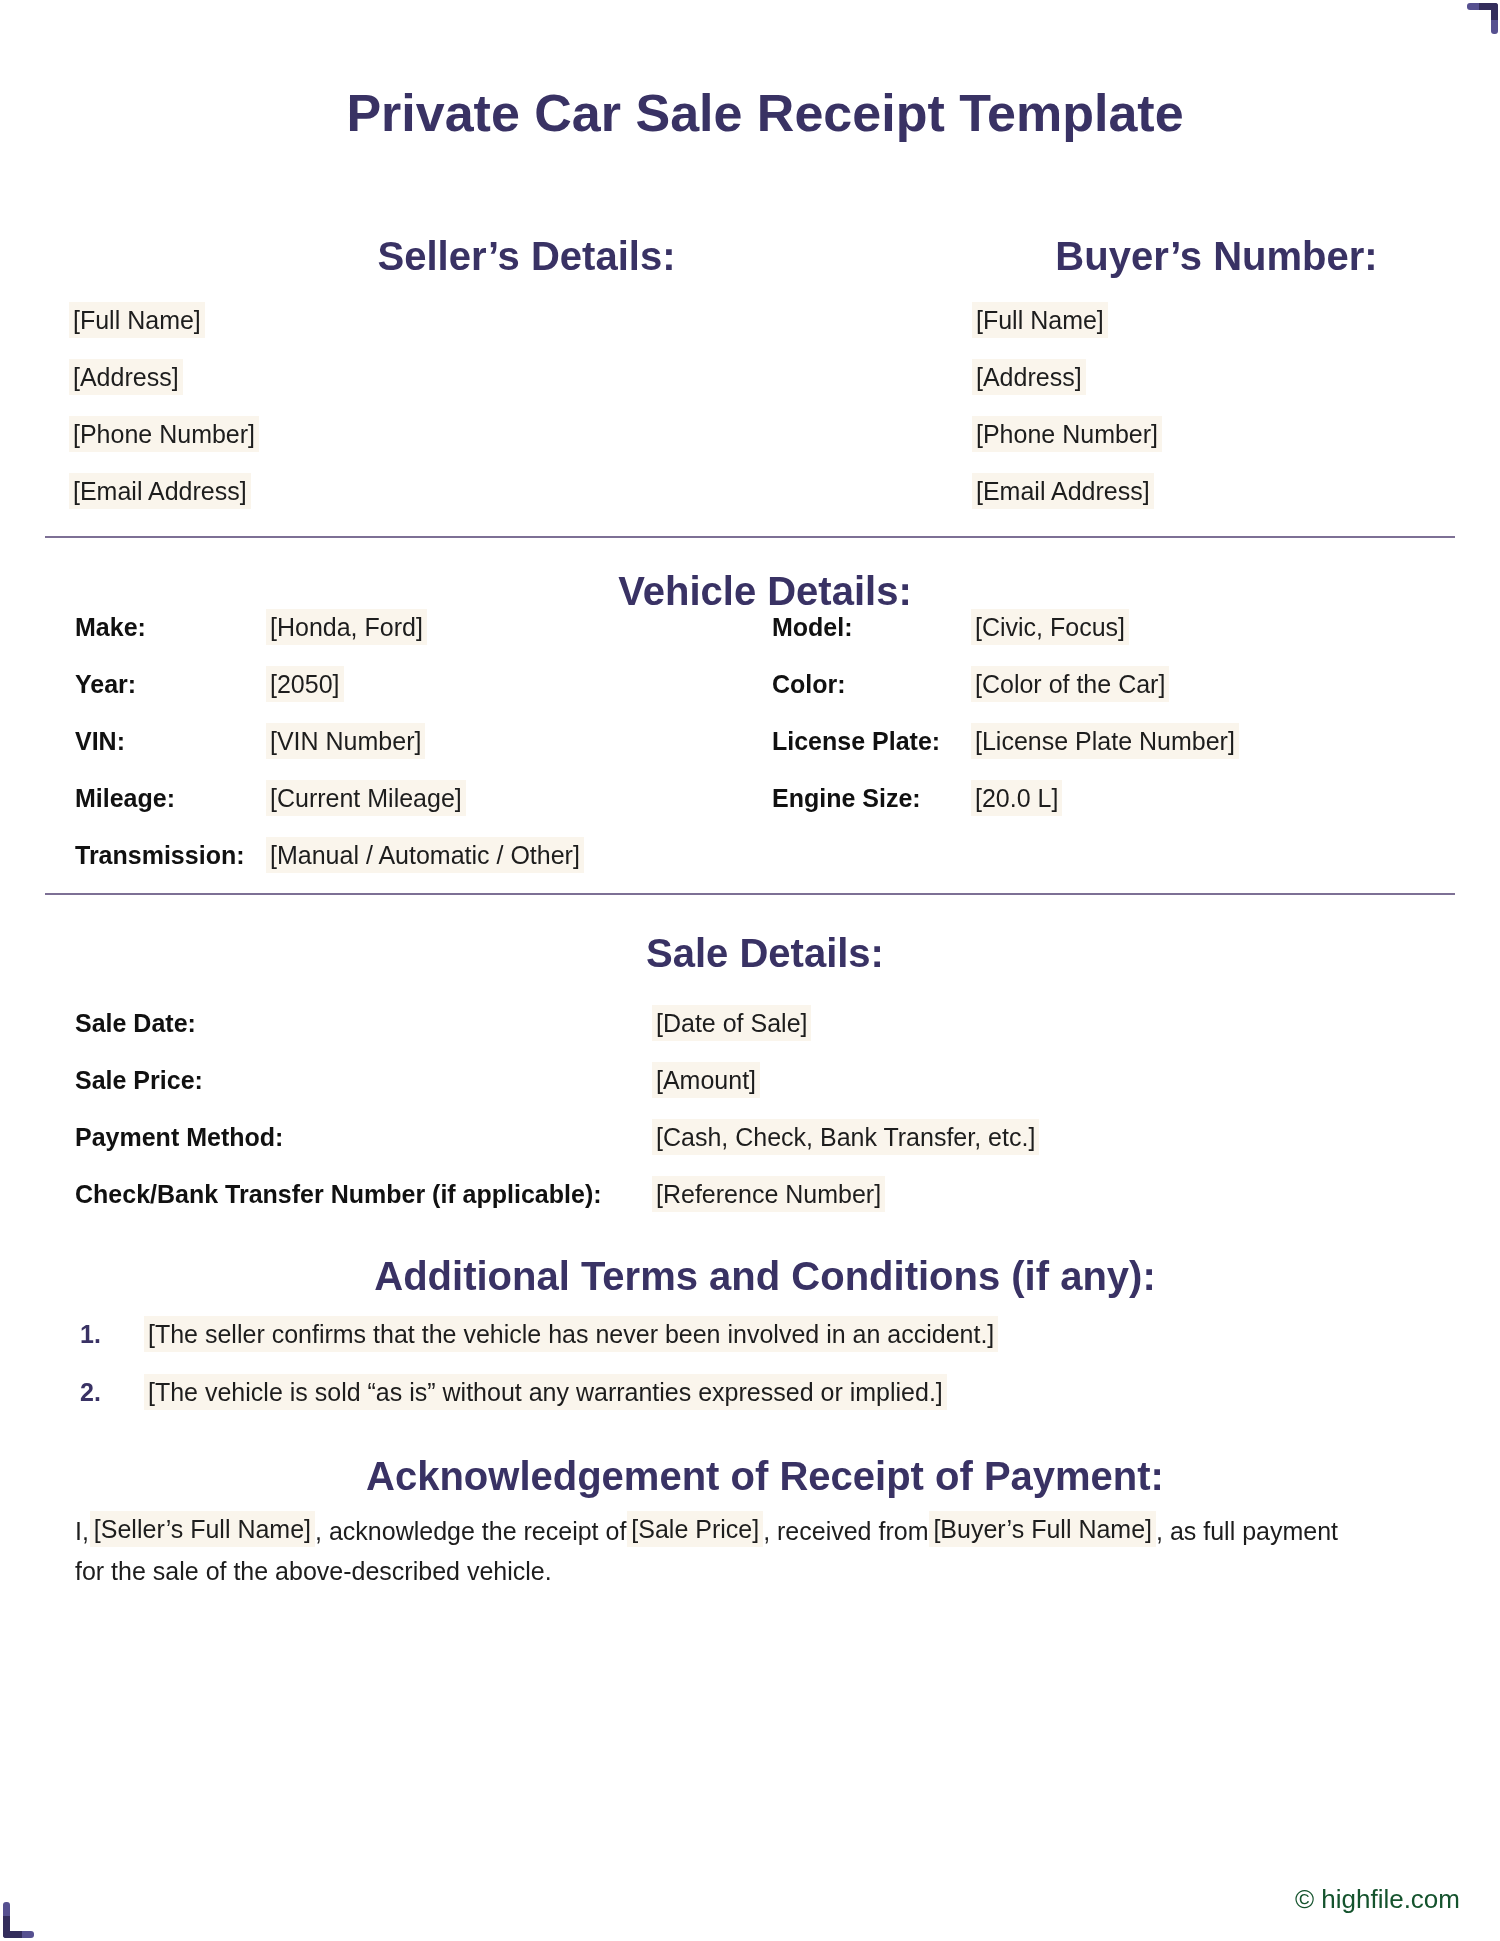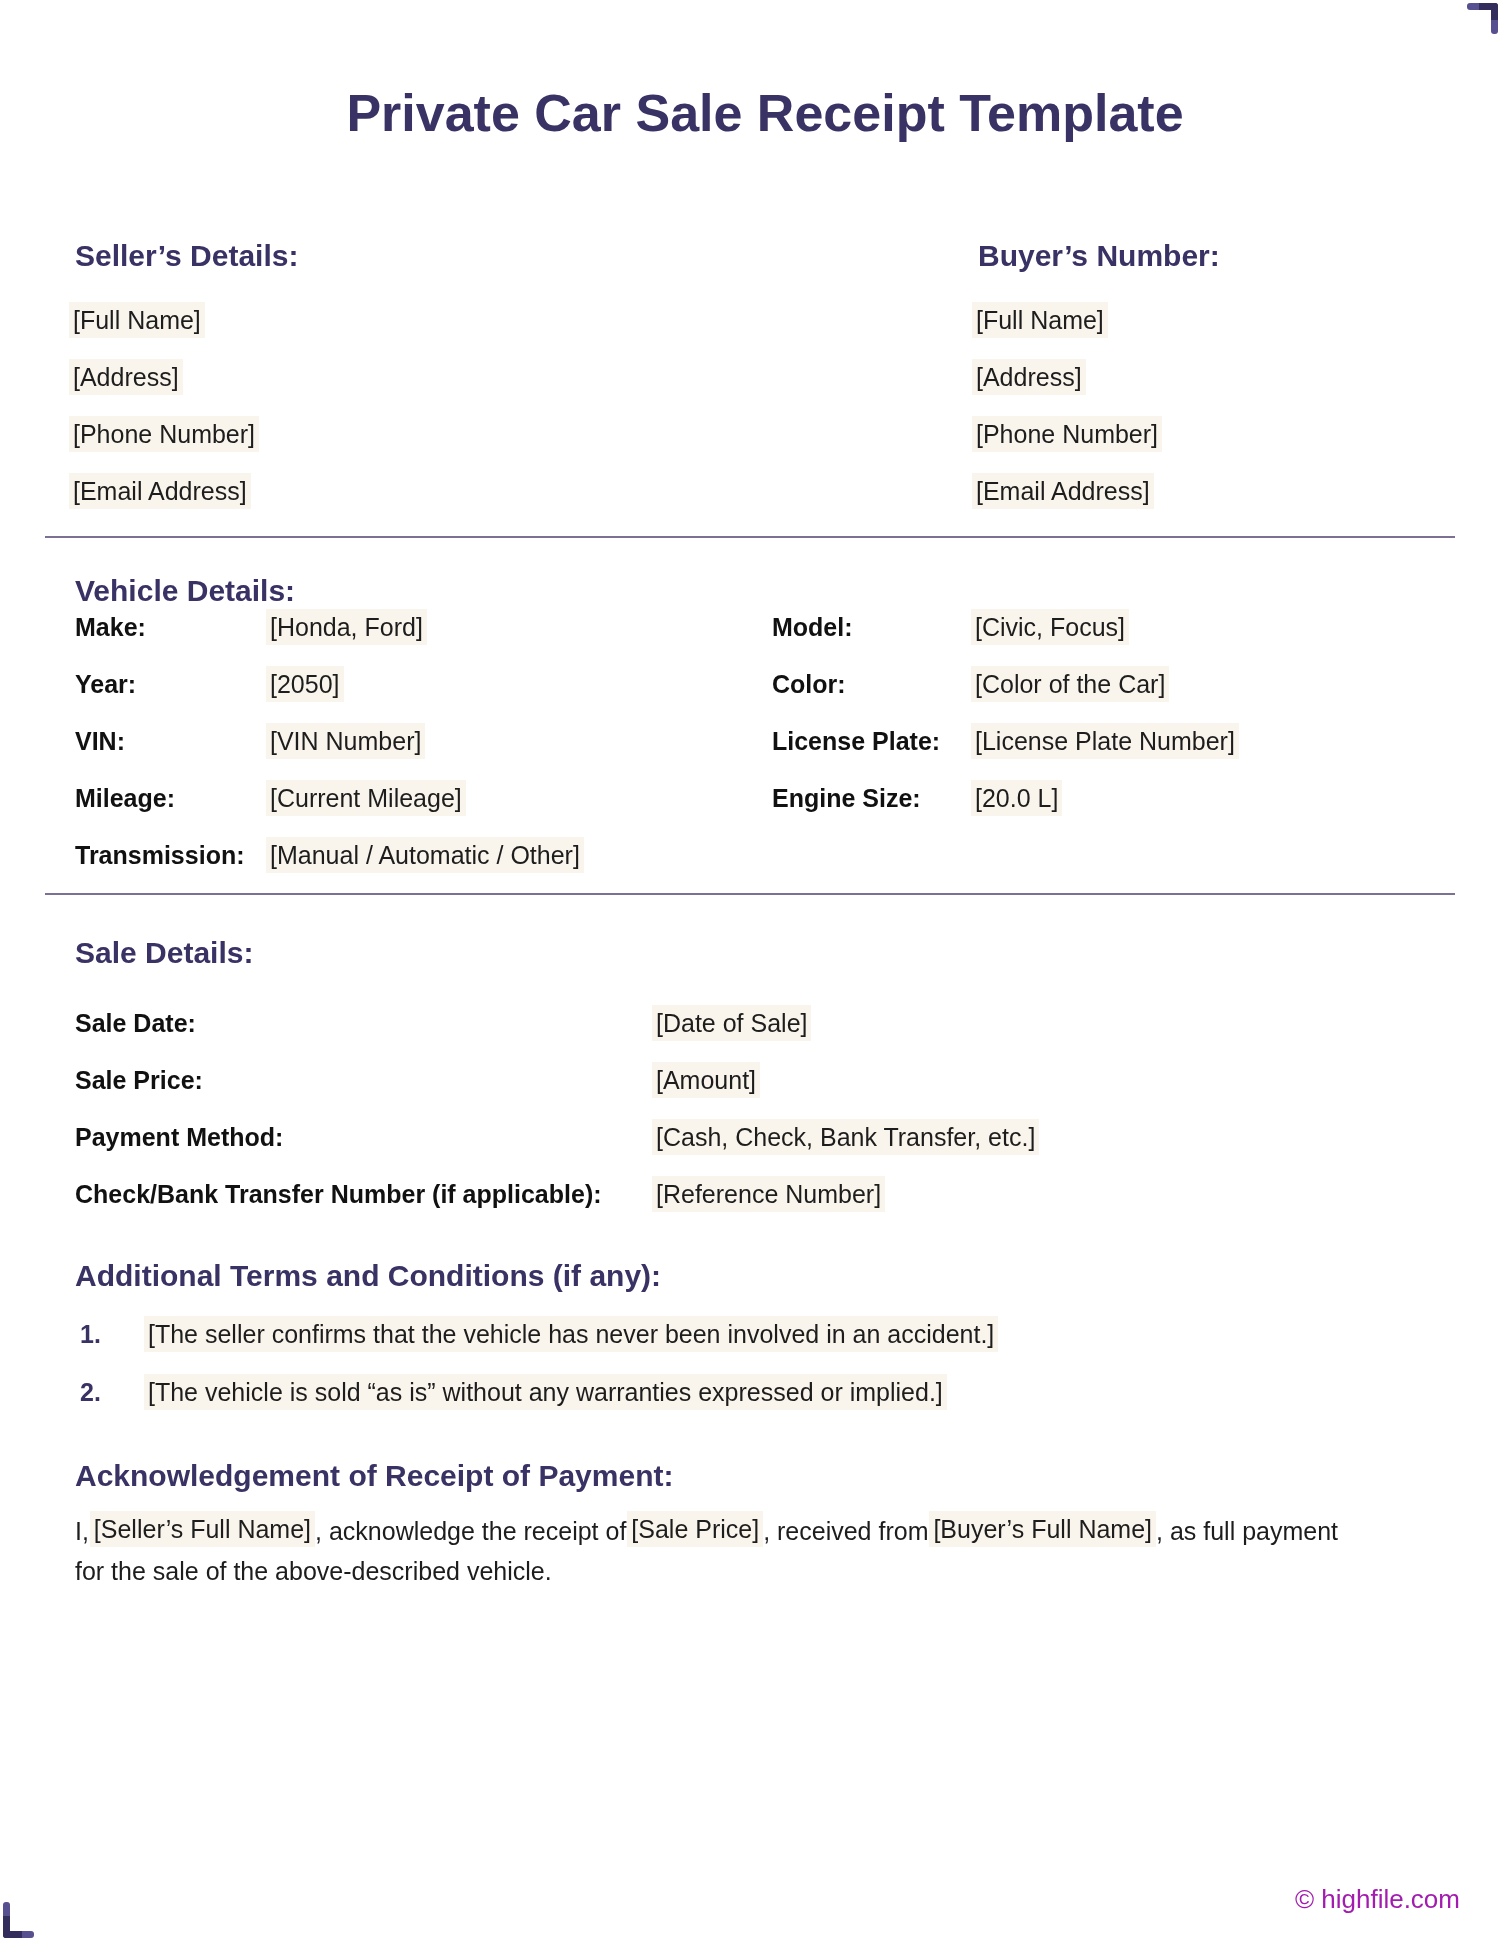--- a/index.html
+++ b/index.html
@@ -20,22 +20,23 @@
     overflow:hidden;
   }
   .content{padding:0 45px 0 75px;}
   .page-title{
     padding-top:84px;
     text-align:center;
     font-size:52px;font-weight:bold;line-height:58px;
     color:var(--heading-color);
   }
   .h2{
-    font-size:30px;font-weight:bold;line-height:36px;
+    font-size:40px;font-weight:bold;line-height:36px;
     color:var(--heading-color);
+    text-align:center;
   }
   .parties{display:grid;grid-template-columns:903px 1fr;margin-top:96px;}
   .ph-list{margin-top:28px;}
   .ph-row{height:36px;line-height:36px;font-size:25px;}
   .ph-row + .ph-row{margin-top:21px;}
   .hl{
     display:inline-block;vertical-align:top;
     background:var(--highlight-bg);
     padding:0 4px;margin-left:-6px;
     height:36px;line-height:36px;
@@ -64,21 +65,21 @@
     display:grid;grid-template-columns:70px 1fr;
     margin-left:5px;height:36px;line-height:36px;font-size:25px;
   }
   .term-item + .term-item{margin-top:22px;}
   .term-num{font-weight:bold;color:var(--heading-color);}
   .ack-heading{margin-top:48px;}
   .ack-text{font-size:25px;line-height:40px;margin-top:17px;}
   .nowrap{white-space:nowrap;}
   .footer{
     position:absolute;top:1884px;right:40px;
-    font-size:26px;color:#a21caf;line-height:30px;
+    font-size:26px;color:#14532d;line-height:30px;
   }
   .corner{position:absolute;}
   .corner-tr{top:3px;right:2px;width:31px;height:31px;}
   .corner-tr .bar-h{
     position:absolute;top:0;right:0;width:31px;height:7px;border-radius:3px;
     background:linear-gradient(90deg, var(--bracket-light) 0 38%, var(--bracket-dark) 38%);
   }
   .corner-tr .bar-v{
     position:absolute;top:0;right:0;width:7px;height:31px;border-radius:3px;
     background:linear-gradient(180deg, var(--bracket-dark) 0 55%, var(--bracket-light) 55%);

